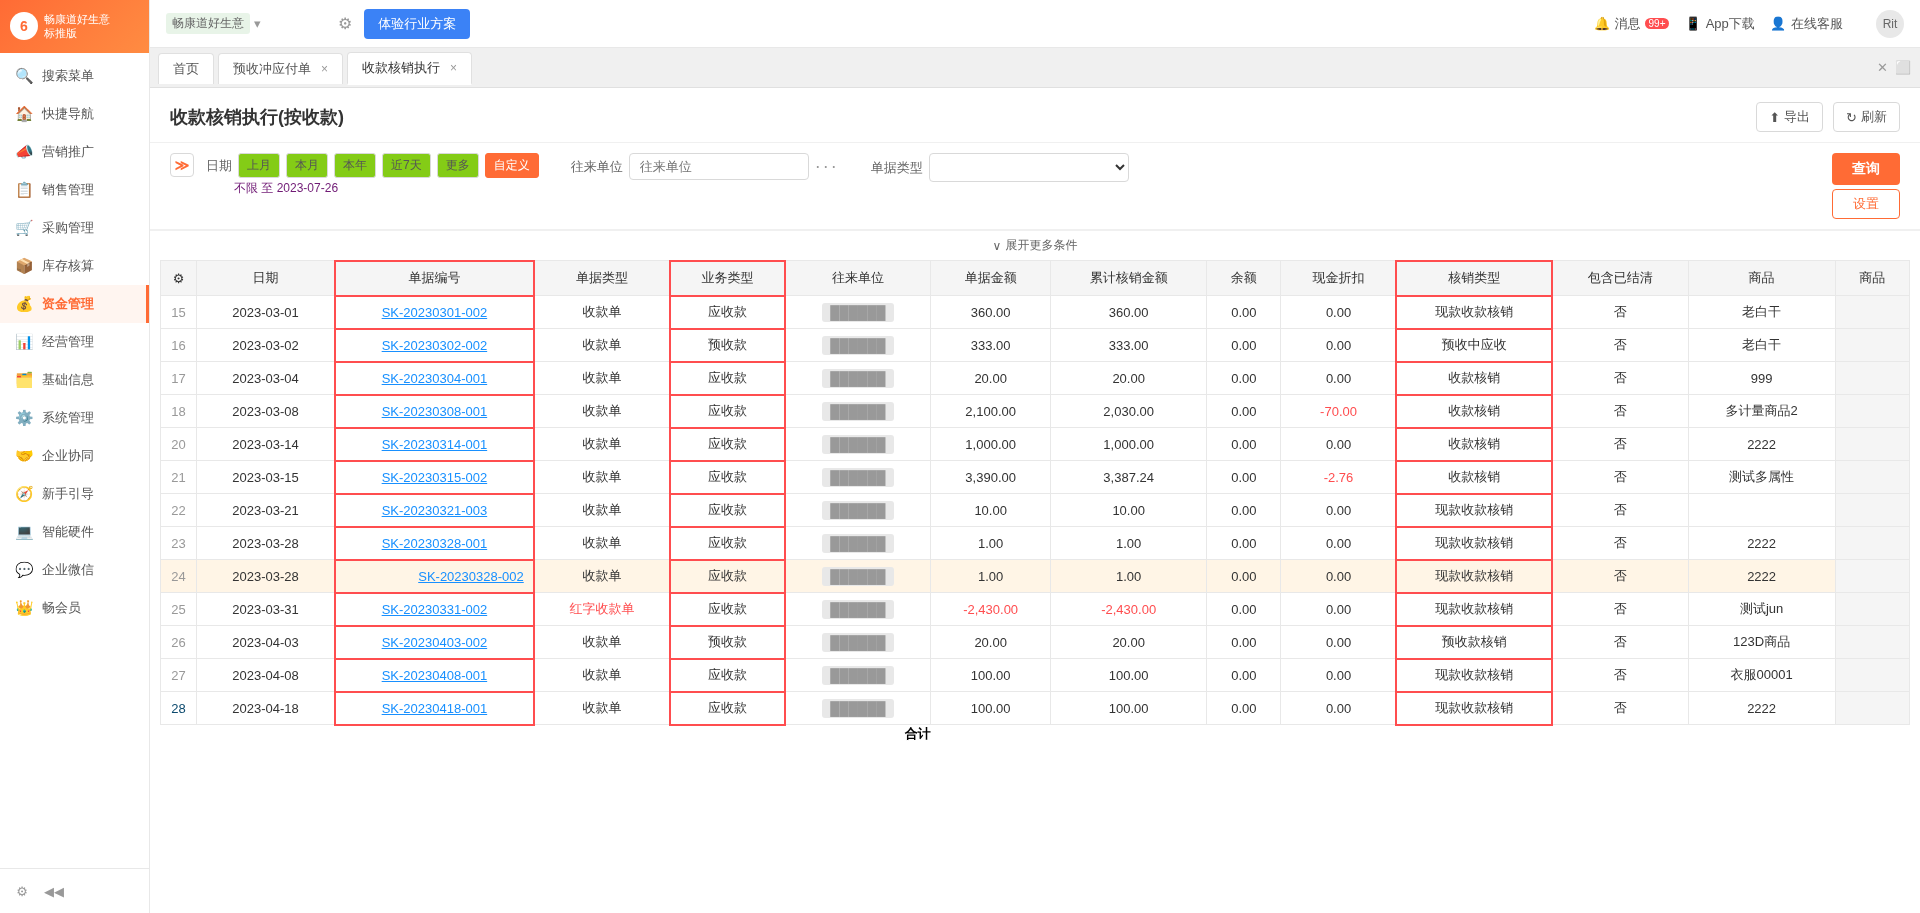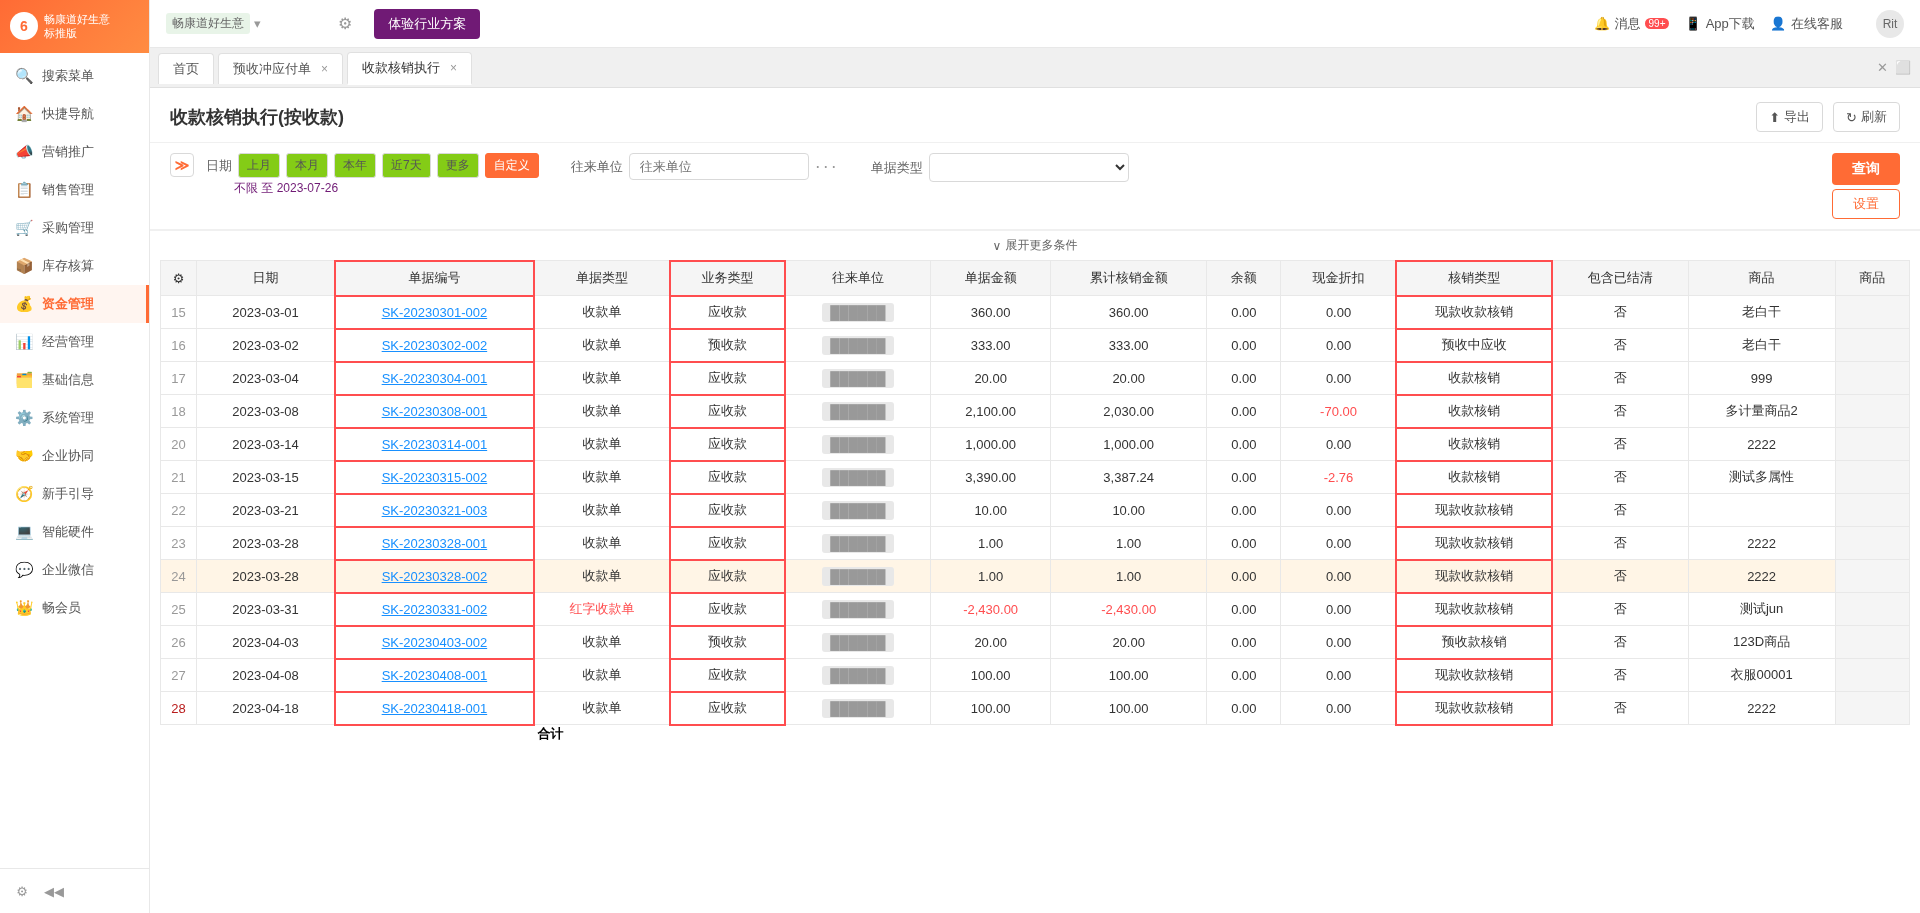--- a/index.html
+++ b/index.html
@@ -18,21 +18,21 @@
     .sidebar-footer-icon { width: 24px; height: 24px; display: flex; align-items: center; justify-content: center; color: #999; cursor: pointer; }
 
     
     .main { flex: 1; display: flex; flex-direction: column; overflow: hidden; }
 
     
     .topbar { height: 48px; background: #fff; border-bottom: 1px solid #e8e8e8; display: flex; align-items: center; padding: 0 16px; gap: 12px; }
     .topbar-brand { display: flex; align-items: center; gap: 4px; color: #666; font-size: 13px; min-width: 160px; }
     .topbar-dropdown { color: #999; }
     .topbar-gear { color: #999; cursor: pointer; font-size: 16px; }
-    .topbar-btn-orange { background: #701a75; color: #fff; border: none; border-radius: 4px; padding: 6px 14px; cursor: pointer; font-size: 13px; margin-left: 10px; }
+    .topbar-btn-orange { background: #3b82f6; color: #fff; border: none; border-radius: 4px; padding: 6px 14px; cursor: pointer; font-size: 13px; }
     .topbar-spacer { flex: 1; }
     .topbar-actions { display: flex; align-items: center; gap: 16px; color: #555; font-size: 13px; }
     .topbar-badge-count { position: absolute; top: -8px; right: -12px; background: #ff4d4f; color: #fff; border-radius: 10px; padding: 0 4px; font-size: 10px; min-width: 16px; text-align: center; }
     .topbar-action-item { display: flex; align-items: center; gap: 4px; cursor: pointer; color: #555; }
     .topbar-avatar { width: 28px; height: 28px; background: #e8e8e8; border-radius: 50%; }
 
     
     .tabs { height: 40px; background: #f0f0f0; display: flex; align-items: center; border-bottom: 1px solid #e0e0e0; padding: 0 8px; }
     .tab { display: flex; align-items: center; gap: 6px; padding: 6px 14px; background: #fff; border: 1px solid #e0e0e0; border-bottom: none; border-radius: 4px 4px 0 0; margin-right: 4px; cursor: pointer; color: #555; font-size: 13px; position: relative; top: 1px; }
     .tab.active { background: #fff; color: #333; border-bottom: 2px solid #fff; }
@@ -399,21 +399,21 @@
     <td>0.00</td>
     <td class="">0.00</td>
     <td style="outline:2px solid #ff4d4f;outline-offset:-1px;">现款收款核销</td>
     <td>否</td>
     <td>2222</td>
     <td style="background:#f5f5f5;"></td>
   </tr>
             <tr class="highlighted">
     <td style="color:#999;">24</td>
     <td>2023-03-28</td>
-    <td style="outline:2px solid #ff4d4f;outline-offset:-1px;"><a href="#" class="link">SK-20230328-002</a></td>
+    <td style="outline:2px solid #ff4d4f;outline-offset:-1px;text-align:right;"><a href="#" class="link">SK-20230328-002</a></td>
     <td style="color:#333">收款单</td>
     <td style="outline:2px solid #ff4d4f;outline-offset:-1px;">应收款</td>
     <td><span style="background:#e8e8e8;color:#999;padding:2px 8px;border-radius:3px;">██████</span></td>
     <td class="">1.00</td>
     <td class="">1.00</td>
     <td>0.00</td>
     <td class="">0.00</td>
     <td style="outline:2px solid #ff4d4f;outline-offset:-1px;">现款收款核销</td>
     <td>否</td>
     <td>2222</td>
@@ -461,39 +461,39 @@
     <td class="">100.00</td>
     <td class="">100.00</td>
     <td>0.00</td>
     <td class="">0.00</td>
     <td style="outline:2px solid #ff4d4f;outline-offset:-1px;">现款收款核销</td>
     <td>否</td>
     <td>衣服00001</td>
     <td style="background:#f5f5f5;"></td>
   </tr>
             <tr>
-    <td style="color:#b91c1c;">28</td>
+    <td style="color:#0c4a6e;">28</td>
     <td>2023-04-18</td>
     <td style="outline:2px solid #ff4d4f;outline-offset:-1px;"><a href="#" class="link">SK-20230418-001</a></td>
     <td style="color:#333">收款单</td>
     <td style="outline:2px solid #ff4d4f;outline-offset:-1px;">应收款</td>
     <td><span style="background:#e8e8e8;color:#999;padding:2px 8px;border-radius:3px;">██████</span></td>
     <td class="">100.00</td>
     <td class="">100.00</td>
     <td>0.00</td>
     <td class="">0.00</td>
     <td style="outline:2px solid #ff4d4f;outline-offset:-1px;">现款收款核销</td>
     <td>否</td>
     <td>2222</td>
     <td style="background:#f5f5f5;"></td>
   </tr>
           </tbody>
         <tfoot>
           <tr>
-            <td colspan="6" style="text-align:center;padding-left:10px;font-weight:bold;">合计</td>
+            <td colspan="6" style="text-align:right;padding-left:10px;font-weight:bold;">合计</td>
             <td></td>
             <td></td>
             <td></td>
             <td></td>
             <td></td>
             <td></td>
             <td></td>
             <td></td>
           </tr>
         </tfoot>

